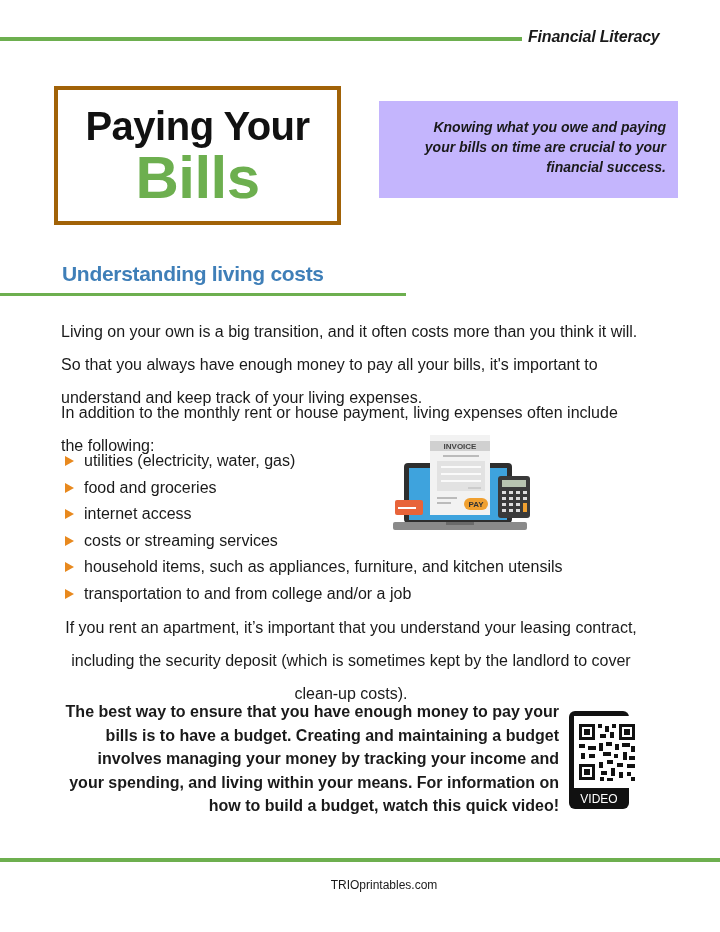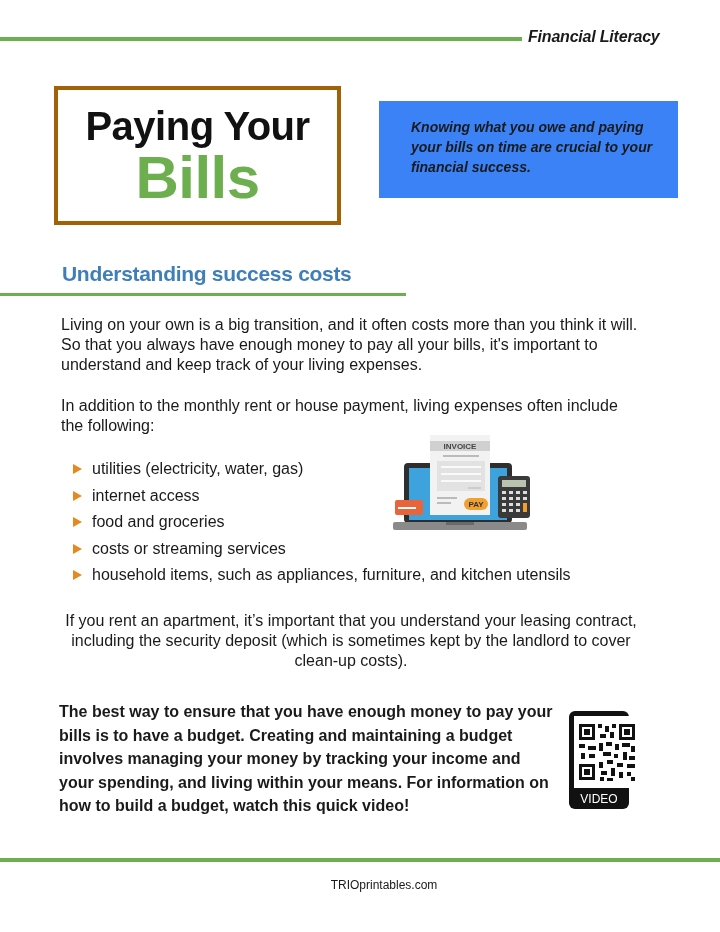--- a/index.html
+++ b/index.html
@@ -18,49 +18,49 @@
     }
     .title-line1 {
       position: absolute; left: 0; right: 0; top: 14px; font-size: 40px; font-weight: bold; color: #111;
       letter-spacing: -0.5px; line-height: 44px;
     }
     .title-line2 {
       position: absolute; left: 0; right: 0; top: 58px; font-size: 60px; font-weight: bold; color: #6daf4f;
       line-height: 60px; letter-spacing: -0.5px;
     }
     .callout {
-      position: absolute; left: 379px; top: 101px; width: 299px; height: 97px; background: #3b82f6;
+      position: absolute; left: 379px; top: 101px; width: 299px; height: 97px; background: #c4b5fd; text-align: right;
     }
     .callout-text {
       position: absolute; left: 32px; top: 16px; width: 255px; font-size: 14px; font-style: italic;
       font-weight: bold; line-height: 20px; color: #1a1a1a;
     }
     .section-heading {
       position: absolute; left: 62px; top: 262px; font-size: 21px; font-weight: bold; color: #3f7fb8;
       letter-spacing: -0.3px;
     }
     .section-rule { position: absolute; left: 0; top: 293px; width: 406px; height: 3px; background: #6daf4f; }
     .para {
-      position: absolute; left: 61px; font-size: 16px; line-height: 20px; color: #1a1a1a; width: 600px;
+      position: absolute; left: 61px; font-size: 16px; line-height: 33px; color: #1a1a1a; width: 600px;
     }
     .p1 { top: 315px; }
     .p2 { top: 396px; width: 560px; }
     .p3 { top: 611px; width: 580px; text-align: center; }
-    .bullets { position: absolute; left: 61px; top: 444px; margin: 12px; padding: 0; list-style: none; }
+    .bullets { position: absolute; left: 61px; top: 444px; margin: 4px; padding: 0; list-style: none; }
     .bullets li {
       font-size: 16px; line-height: 26.5px; display: flex; align-items: center; white-space: nowrap;
     }
     .tri {
       width: 0; height: 0; border-top: 5px solid transparent; border-bottom: 5px solid transparent;
       border-left: 9px solid #e8891e; margin-right: 10px; flex: none;
     }
     .illus { position: absolute; left: 390px; top: 433px; width: 142px; height: 100px; }
     .budget {
       position: absolute; left: 59px; top: 700px; width: 500px; font-size: 16px; font-weight: bold;
-      line-height: 23.5px; color: #1a1a1a;
+      line-height: 23.5px; color: #1a1a1a; text-align: right;
     }
     .qr {
       position: absolute; left: 569px; top: 711px; width: 60px; height: 98px; background: #111;
       border-radius: 6px;
     }
     .qr-inner { position: absolute; left: 5px; top: 5px; width: 66px; height: 72px; background: #fff; }
     .qr-label {
       position: absolute; left: 0; right: 0; bottom: 2px; text-align: center; color: #fff;
       font-size: 12px; line-height: 16px;
     }
@@ -77,46 +77,50 @@
 
 <div class="title-box">
   <div class="title-line1">Paying Your</div>
   <div class="title-line2">Bills</div>
 </div>
 
 <div class="callout">
   <div class="callout-text">Knowing what you owe and paying your bills on time are crucial to your financial success.</div>
 </div>
 
-<div class="section-heading">Understanding success costs</div>
+<div class="section-heading">Understanding living costs</div>
 <div class="section-rule"></div>
 
 <div class="para p1">Living on your own is a big transition, and it often costs more than you think it will. So that you always have enough money to pay all your bills,  it's important to understand and keep track of  your living expenses.</div>
 <div class="para p2">In addition to the monthly rent or house payment, living expenses often include the following:</div>
 
 <ul class="bullets">
   <li>
       <span class="tri"></span>
       <span>utilities (electricity, water, gas)</span>
     </li>
   <li>
       <span class="tri"></span>
+      <span>food and groceries</span>
+    </li>
+  <li>
+      <span class="tri"></span>
       <span>internet access</span>
     </li>
   <li>
       <span class="tri"></span>
-      <span>food and groceries</span>
-    </li>
-  <li>
-      <span class="tri"></span>
       <span>costs or streaming services</span>
     </li>
   <li>
       <span class="tri"></span>
       <span>household items, such as appliances, furniture, and kitchen utensils</span>
+    </li>
+  <li>
+      <span class="tri"></span>
+      <span>transportation to and from college and/or a job</span>
     </li>
 </ul>
 
 <div class="illus">
   <svg width="142" height="100" viewBox="0 0 142 100">
 
     <rect x="14" y="30" width="108" height="60" rx="4" fill="#2e2e2e"></rect>
     <rect x="19" y="35" width="98" height="52" fill="#3ea3dd"></rect>
 
     <rect x="3" y="89" width="134" height="8" rx="2" fill="#8a8a8a"></rect>

